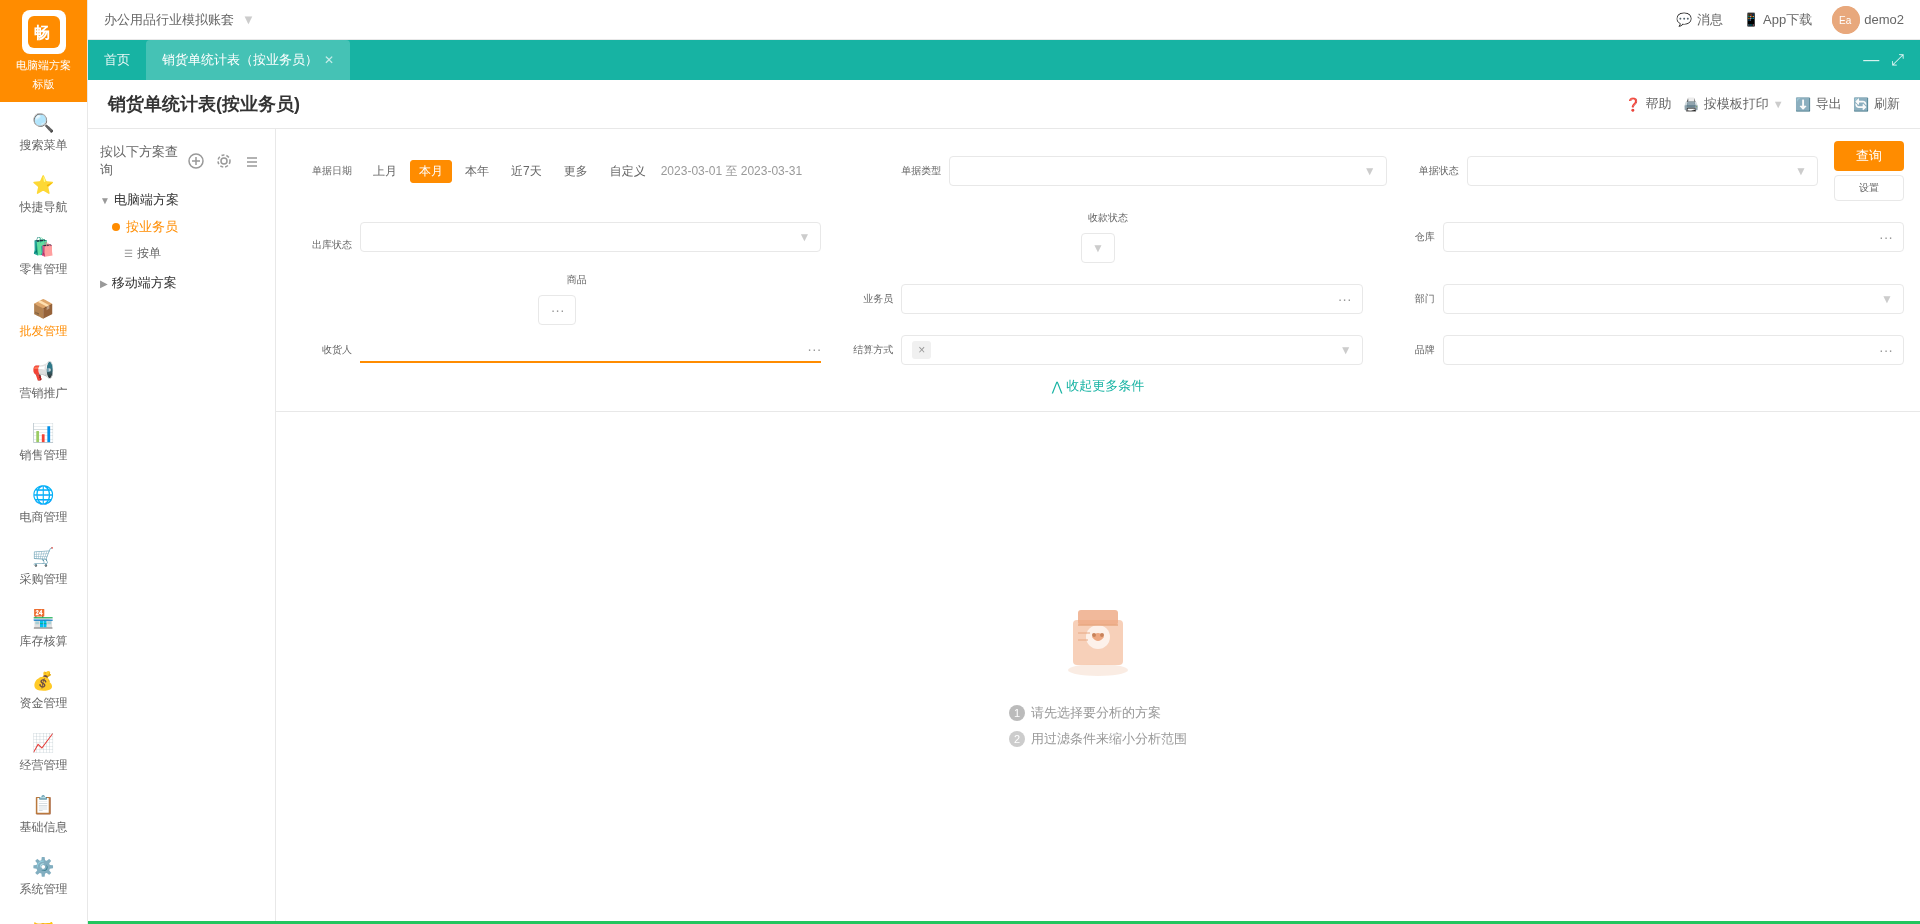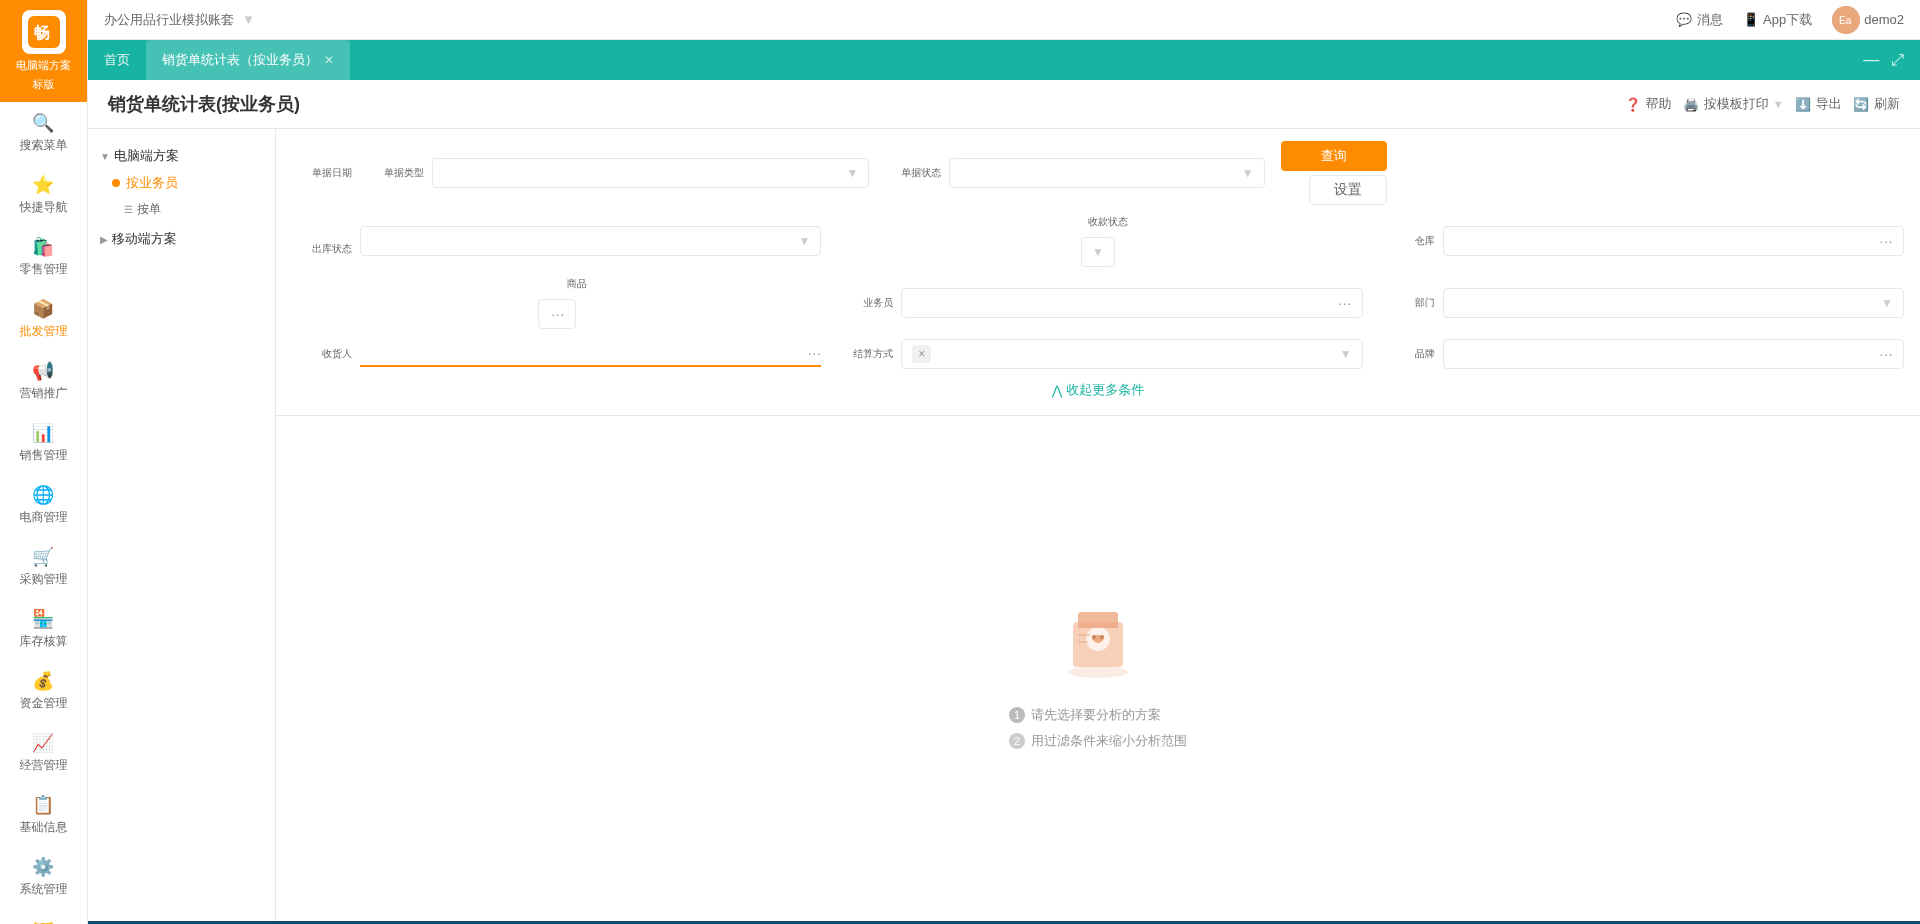--- a/index.html
+++ b/index.html
@@ -28,21 +28,21 @@
     
     .tab-bar { height: 40px; background: #17b3a3; display: flex; align-items: center; padding: 0 0; flex-shrink: 0; }
     .tab-item { height: 40px; display: flex; align-items: center; padding: 0 16px; color: rgba(255,255,255,0.85); font-size: 13px; cursor: pointer; gap: 6px; }
     .tab-item.active { background: rgba(255,255,255,0.2); color: #fff; border-radius: 4px 4px 0 0; }
     .tab-item .tab-close { font-size: 12px; opacity: 0.7; }
     .tab-home { padding: 0 16px; color: rgba(255,255,255,0.9); font-size: 13px; cursor: pointer; }
     .tab-bar-right { margin-left: auto; display: flex; align-items: center; gap: 12px; padding-right: 16px; }
     .tab-bar-btn { color: rgba(255,255,255,0.85); font-size: 16px; cursor: pointer; }
 
     
-    .content { flex: 1; overflow: auto; background: #0c4a6e; }
+    .content { flex: 1; overflow: auto; background: #22c55e; }
     .page-header { background: #fff; padding: 12px 20px; border-bottom: 1px solid #e8e8e8; display: flex; align-items: center; justify-content: space-between; }
     .page-title { font-size: 18px; font-weight: 600; color: #333; }
     .page-actions { display: flex; align-items: center; gap: 12px; font-size: 13px; color: #666; }
     .page-action-btn { display: flex; align-items: center; gap: 4px; cursor: pointer; color: #666; }
 
     
     .content-body { display: flex; height: calc(100% - 52px); }
 
     
     .scheme-panel { width: 188px; background: #fff; border-right: 1px solid #e8e8e8; padding: 10px 0; flex-shrink: 0; }
@@ -70,21 +70,21 @@
     .date-btn.active { background: #ff8c00; color: #fff; border-color: #ff8c00; }
     .date-range { font-size: 12px; color: #999; }
     .filter-select { flex: 1; border: 1px solid #e8e8e8; border-radius: 4px; padding: 4px 10px; font-size: 13px; display: flex; align-items: center; justify-content: space-between; cursor: pointer; color: #999; background: #fff; min-height: 30px; }
     .filter-select .select-arrow { color: #ccc; font-size: 12px; }
     .filter-input { flex: 1; border: none; border-bottom: 2px solid #ff8c00; padding: 4px 6px; font-size: 13px; outline: none; color: #333; }
     .filter-input::placeholder { color: #ccc; }
     .filter-tag { display: flex; align-items: center; gap: 4px; background: #f0f0f0; border-radius: 3px; padding: 2px 6px; font-size: 12px; }
     .dots-btn { color: #999; cursor: pointer; font-size: 14px; margin-left: 2px; }
     .collapse-btn { display: flex; align-items: center; justify-content: center; gap: 4px; color: #17b3a3; font-size: 13px; cursor: pointer; padding: 4px 0; }
     .btn-primary { background: #ff8c00; color: #fff; border: none; padding: 6px 20px; border-radius: 4px; font-size: 13px; cursor: pointer; }
-    .btn-default { background: #fff; color: #666; border: 1px solid #e8e8e8; padding: 5px 24px; border-radius: 4px; font-size: 14px; cursor: pointer; margin-left: 28px; }
+    .btn-default { background: #fff; color: #666; border: 1px solid #e8e8e8; padding: 5px 24px; border-radius: 4px; font-size: 10px; cursor: pointer; }
 
     
     .empty-state { flex: 1; display: flex; align-items: center; justify-content: center; flex-direction: column; gap: 16px; background: #fff; }
     .empty-tips { display: flex; flex-direction: column; gap: 8px; }
     .empty-tip { font-size: 13px; color: #999; display: flex; align-items: center; gap: 6px; }
     .tip-num { width: 16px; height: 16px; border-radius: 50%; background: #ccc; color: #fff; font-size: 11px; display: flex; align-items: center; justify-content: center; flex-shrink: 0; }
     .tip-num.n1 { background: #bbb; }
     .tip-num.n2 { background: #ccc; }
 
     .query-btn-area { display: flex; flex-direction: column; gap: 4px; }
@@ -224,20 +224,45 @@
         <div class="page-action-btn">
           <span>🔄</span>
           <span>刷新</span>
         </div>
       </div>
     </div>
 
     <div class="content-body">
 
       <div class="scheme-panel">
+        <div class="scheme-panel-header">
+          <span class="scheme-panel-title">按以下方案查询</span>
+          <div class="scheme-panel-icons">
+            <div class="scheme-icon">
+              <svg width="16" height="16" viewBox="0 0 16 16">
+                  <circle cx="8" cy="8" r="7" stroke="#999" stroke-width="1.5" fill="none"></circle>
+                  <line x1="8" y1="4" x2="8" y2="12" stroke="#999" stroke-width="1.5"></line>
+                  <line x1="4" y1="8" x2="12" y2="8" stroke="#999" stroke-width="1.5"></line>
+                </svg>
+            </div>
+            <div class="scheme-icon">
+              <svg width="16" height="16" viewBox="0 0 16 16">
+                  <circle cx="8" cy="8" r="3" stroke="#999" stroke-width="1.5" fill="none"></circle>
+                  <circle cx="8" cy="8" r="6" stroke="#999" stroke-width="1.5" fill="none" stroke-dasharray="3 2"></circle>
+                </svg>
+            </div>
+            <div class="scheme-icon">
+              <svg width="16" height="16" viewBox="0 0 16 16">
+                  <line x1="3" y1="5" x2="13" y2="5" stroke="#999" stroke-width="1.5"></line>
+                  <line x1="3" y1="9" x2="13" y2="9" stroke="#999" stroke-width="1.5"></line>
+                  <line x1="3" y1="13" x2="13" y2="13" stroke="#999" stroke-width="1.5"></line>
+                </svg>
+            </div>
+          </div>
+        </div>
         <div class="scheme-group">
           <div class="scheme-group-header">
             <span class="arrow">▼</span>
             <span>电脑端方案</span>
           </div>
           <div class="scheme-item active">
             <div class="scheme-dot" style="background:#ff8c00"></div>
             <span>按业务员</span>
           </div>
           <div class="scheme-sub-item">
@@ -252,20 +277,31 @@
           </div>
         </div>
       </div>
 
       <div class="right-panel">
 
         <div class="filter-area">
 
           <div style="display:grid;grid-template-columns:auto 1fr 1fr 1fr;gap:12px;align-items:center;margin-bottom:10px;">
             <span class="filter-label">单据日期</span>
+            <div style="display:flex;align-items:center;gap:6px;">
+              <div class="date-shortcuts">
+                <div class="date-btn">上月</div>
+                <div class="date-btn active">本月</div>
+                <div class="date-btn">本年</div>
+                <div class="date-btn">近7天</div>
+                <div class="date-btn">更多</div>
+                <div class="date-btn">自定义</div>
+              </div>
+              <span class="date-range">2023-03-01 至 2023-03-31</span>
+            </div>
             <div style="display:flex;align-items:center;gap:8px;">
               <span class="filter-label">单据类型</span>
               <div class="filter-select" style="flex:1">
                 <span></span>
                 <span class="select-arrow">▼</span>
               </div>
             </div>
             <div style="display:flex;align-items:center;gap:8px;">
               <span class="filter-label">单据状态</span>
               <div class="filter-select" style="flex:1">

